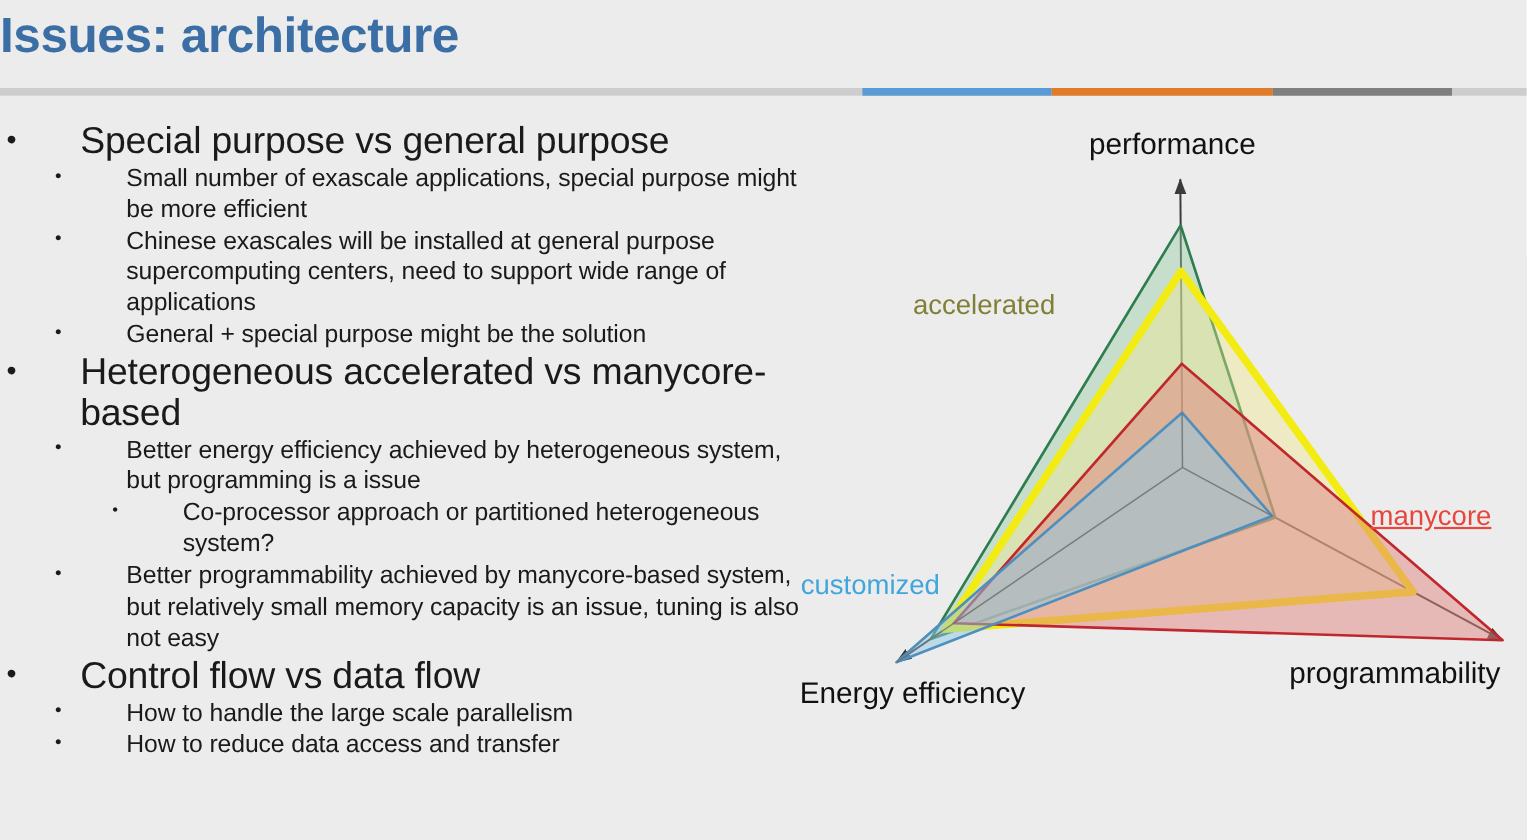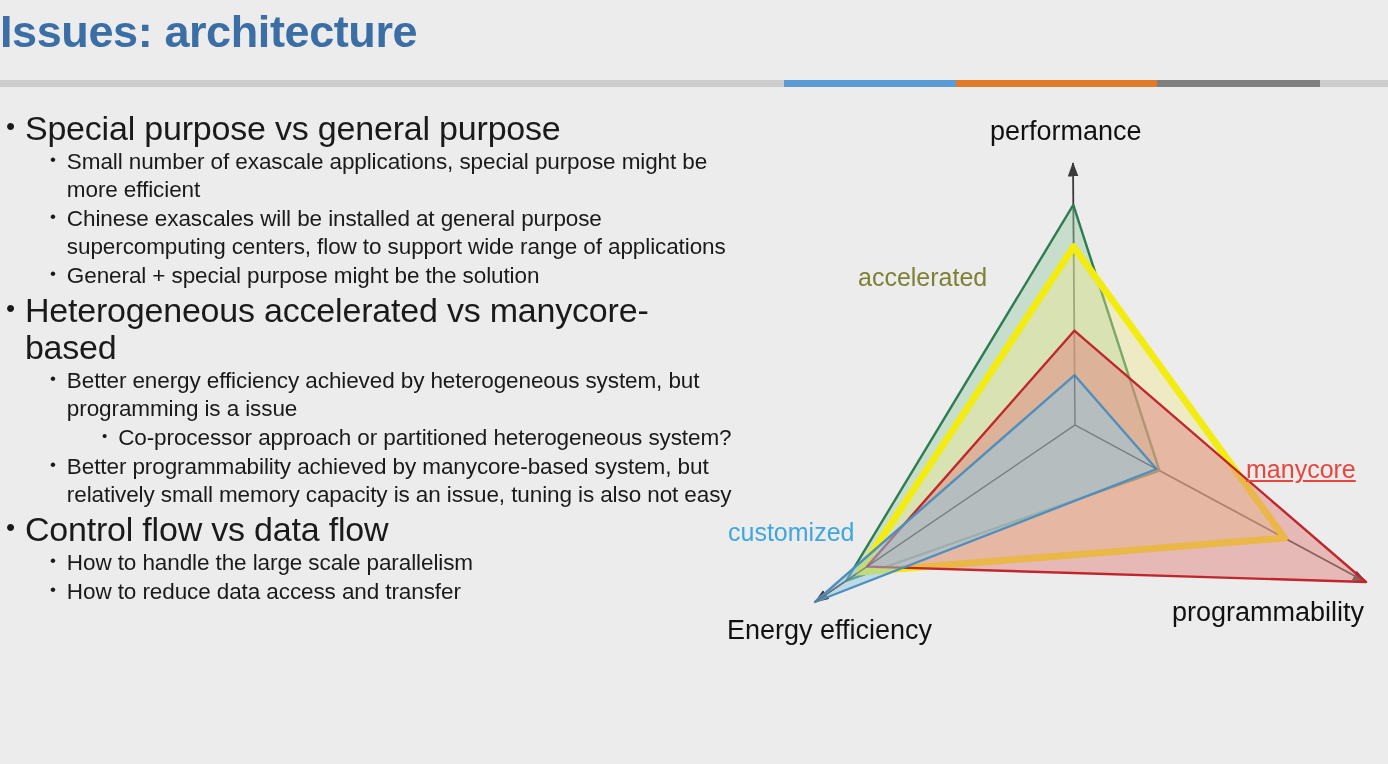--- a/index.html
+++ b/index.html
@@ -101,21 +101,21 @@
     margin-left: 96px;
     margin-top: 1px;
     letter-spacing: -0.1px;
   }
   .b3 .dot {
     flex: 0 0 auto;
     font-size: 15px;
     line-height: 1.55;
     margin-right: 11px;
   }
-  .btext { flex: 1 1 auto; }
+  .btext { flex: 1 1 auto; margin-left: 48px; }
 
   
   .diagram {
     position: absolute;
     left: 716px;
     top: 104px;
     width: 672px;
     height: 560px;
   }
   .diagram svg { display: block; }
@@ -124,21 +124,21 @@
     position: absolute;
     white-space: nowrap;
     font-family: "Liberation Sans", sans-serif;
   }
   .axis-label { font-size: 27px; color: #111111; }
   .series-label { font-size: 25px; }
 
   .lbl-performance   { left: 990px; top: 116px; }
   .lbl-energy        { left: 727px; top: 615px; text-align: right; }
   .lbl-programm      { left: 1172px; top: 597px; text-align: right; }
-  .lbl-accelerated   { left: 858px; top: 263px; color: #7f7f36; }
+  .lbl-accelerated   { left: 830px; top: 263px; color: #7f7f36; }
   .lbl-manycore      { left: 1246px; top: 455px; color: #e8453c; text-decoration: underline; }
   .lbl-customized    { left: 728px; top: 518px; color: #41a6dd; }
 </style>
 </head>
 <body>
 
 <div class="slide">
 
   <div class="title-area">
     <div class="slide-title">Issues: architecture</div>
@@ -156,21 +156,21 @@
       <span class="btext">Special purpose vs general purpose</span>
     </div>
 
     <div class="b2">
       <span class="dot">•</span>
       <span class="btext">Small number of exascale applications, special purpose might be more efficient</span>
     </div>
 
     <div class="b2">
       <span class="dot">•</span>
-      <span class="btext">Chinese exascales will be installed at general purpose supercomputing centers, flow to support wide range of applications</span>
+      <span class="btext">Chinese exascales will be installed at general purpose supercomputing centers, need to support wide range of applications</span>
     </div>
 
     <div class="b2">
       <span class="dot">•</span>
       <span class="btext">General + special purpose might be the solution</span>
     </div>
 
     <div class="b1">
       <span class="dot">•</span>
       <span class="btext">Heterogeneous accelerated vs manycore-based</span>

